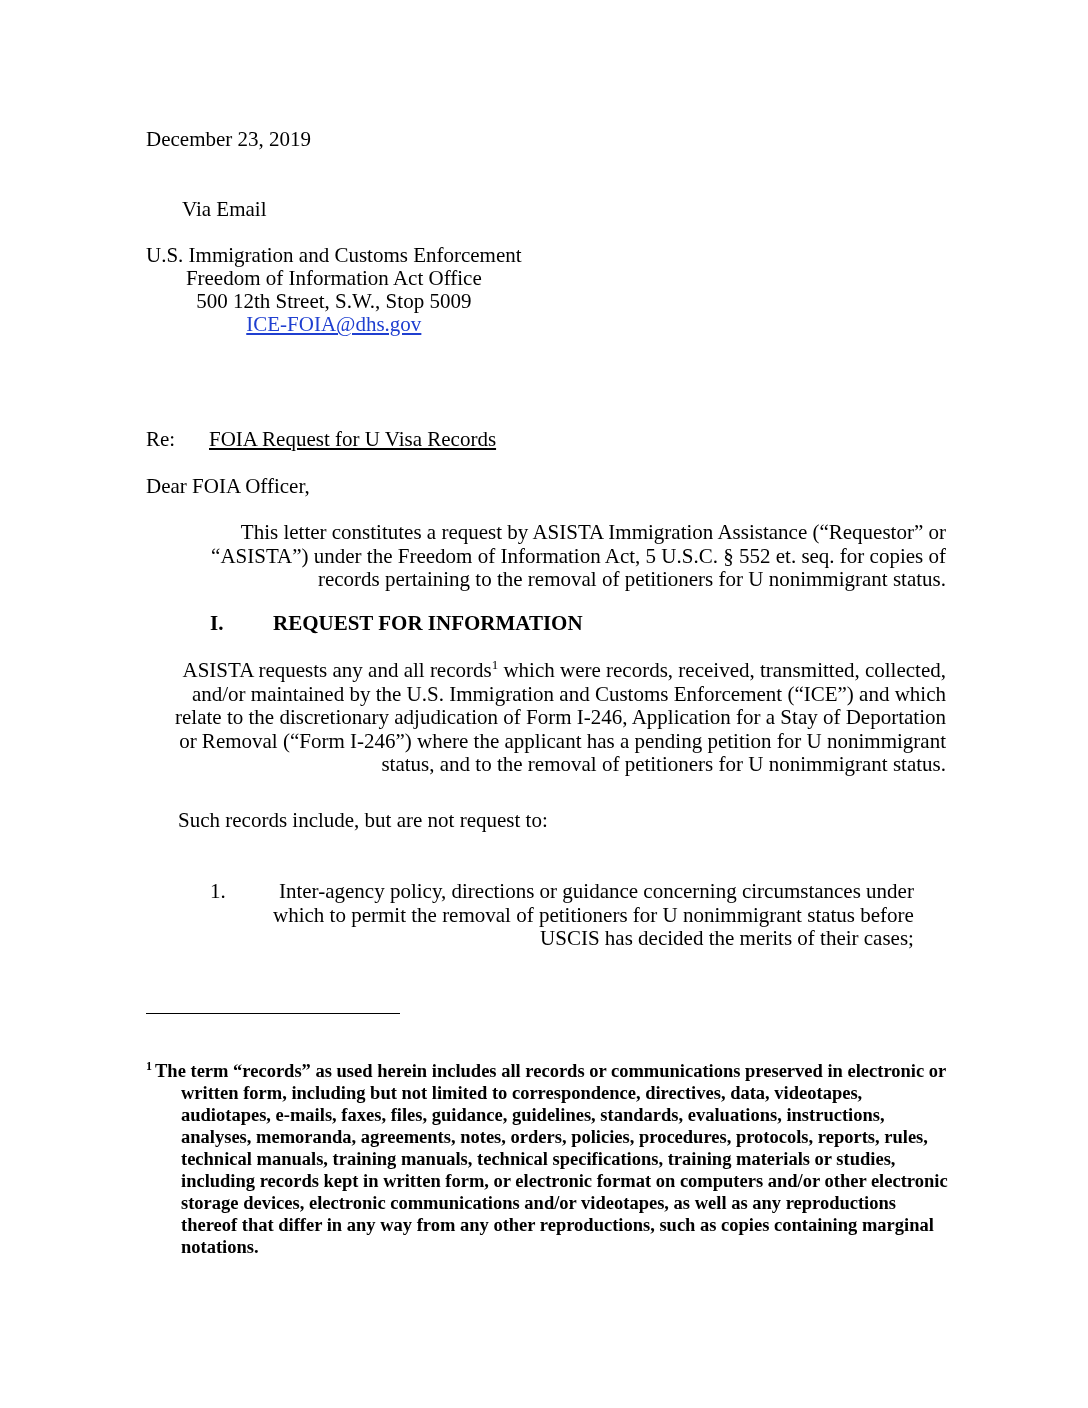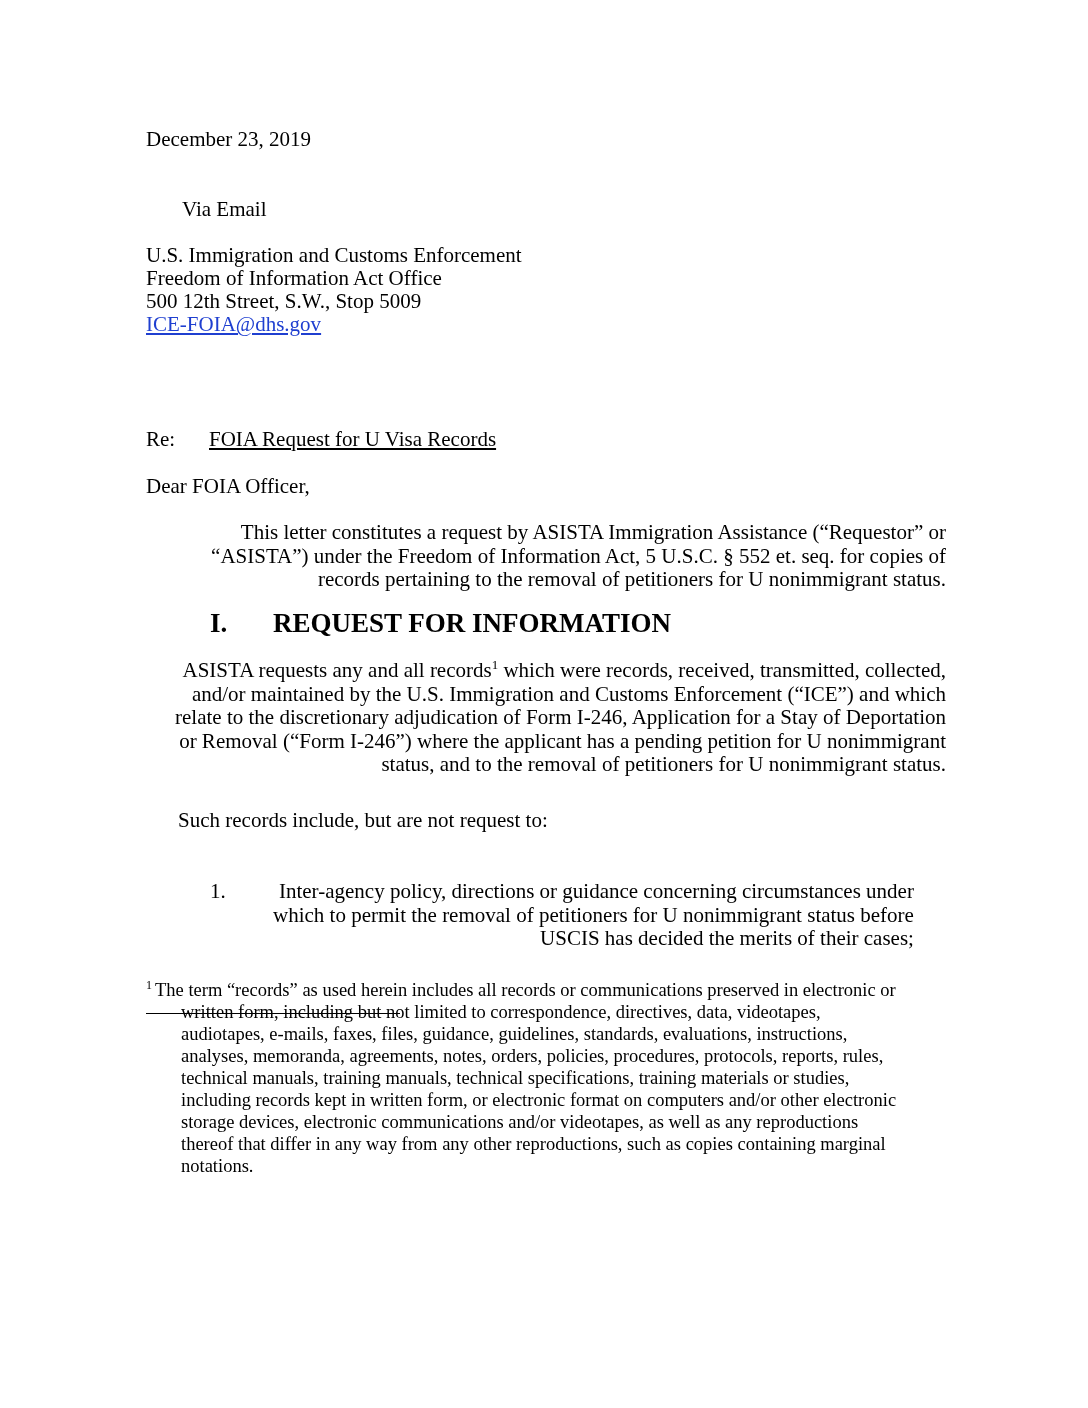--- a/index.html
+++ b/index.html
@@ -22,21 +22,21 @@
       left: 0; top: 0;
       width: 864px; height: 1408px;
     }
     .abs {
       position: absolute;
       white-space: nowrap;
     }
     .date { left: 146px; top: 128px; }
     .via { left: 146px; top: 198px; margin-left: 36px; }
     .address { left: 146px; top: 244px; }
-    .address div { height: 23px; white-space: nowrap; }
+    .address div { height: 23px; white-space: nowrap; text-align: center; }
     .address a {
       color: #1f3fd0;
       text-decoration: underline;
     }
     .re-line { left: 146px; top: 428px; }
     .re-label { display: inline-block; width: 63px; }
     .re-subject { text-decoration: underline; }
     .salutation { left: 146px; top: 475px; }
 
     .para {
@@ -46,21 +46,21 @@
       white-space: normal;
       text-align: left;
     }
     .para .line { display: block; white-space: nowrap; height: 23.5px; text-align: right; }
     .intro { top: 521px; }
     .intro .line:first-child { padding-left: 64px; }
 
     .heading {
       left: 210px; top: 612px;
       font-weight: bold;
-      font-size: 27px;
+      font-size: 21px;
     }
     .heading .num { display: inline-block; width: 63px; }
 
     .request { top: 659px; }
     sup {
       font-size: 13px;
       line-height: 0;
       vertical-align: 8px;
     }
 
@@ -88,23 +88,24 @@
       position: absolute;
       left: 146px;
       top: 1013px;
       width: 254px;
       height: 0;
       border-top: 1.5px solid #000000;
     }
     .footnote {
       position: absolute;
       left: 146px;
-      top: 979px;
+      top: 1060px;
       font-size: 18.5px;
       line-height: 22px;
+      font-weight: bold;
     }
     .footnote .line { display: block; white-space: nowrap; height: 22px; }
     .footnote .line.cont { padding-left: 35px; }
     .footnote sup {
       font-size: 12px;
       vertical-align: 7px;
       margin-right: 3px;
     }
   </style>
 </head>

